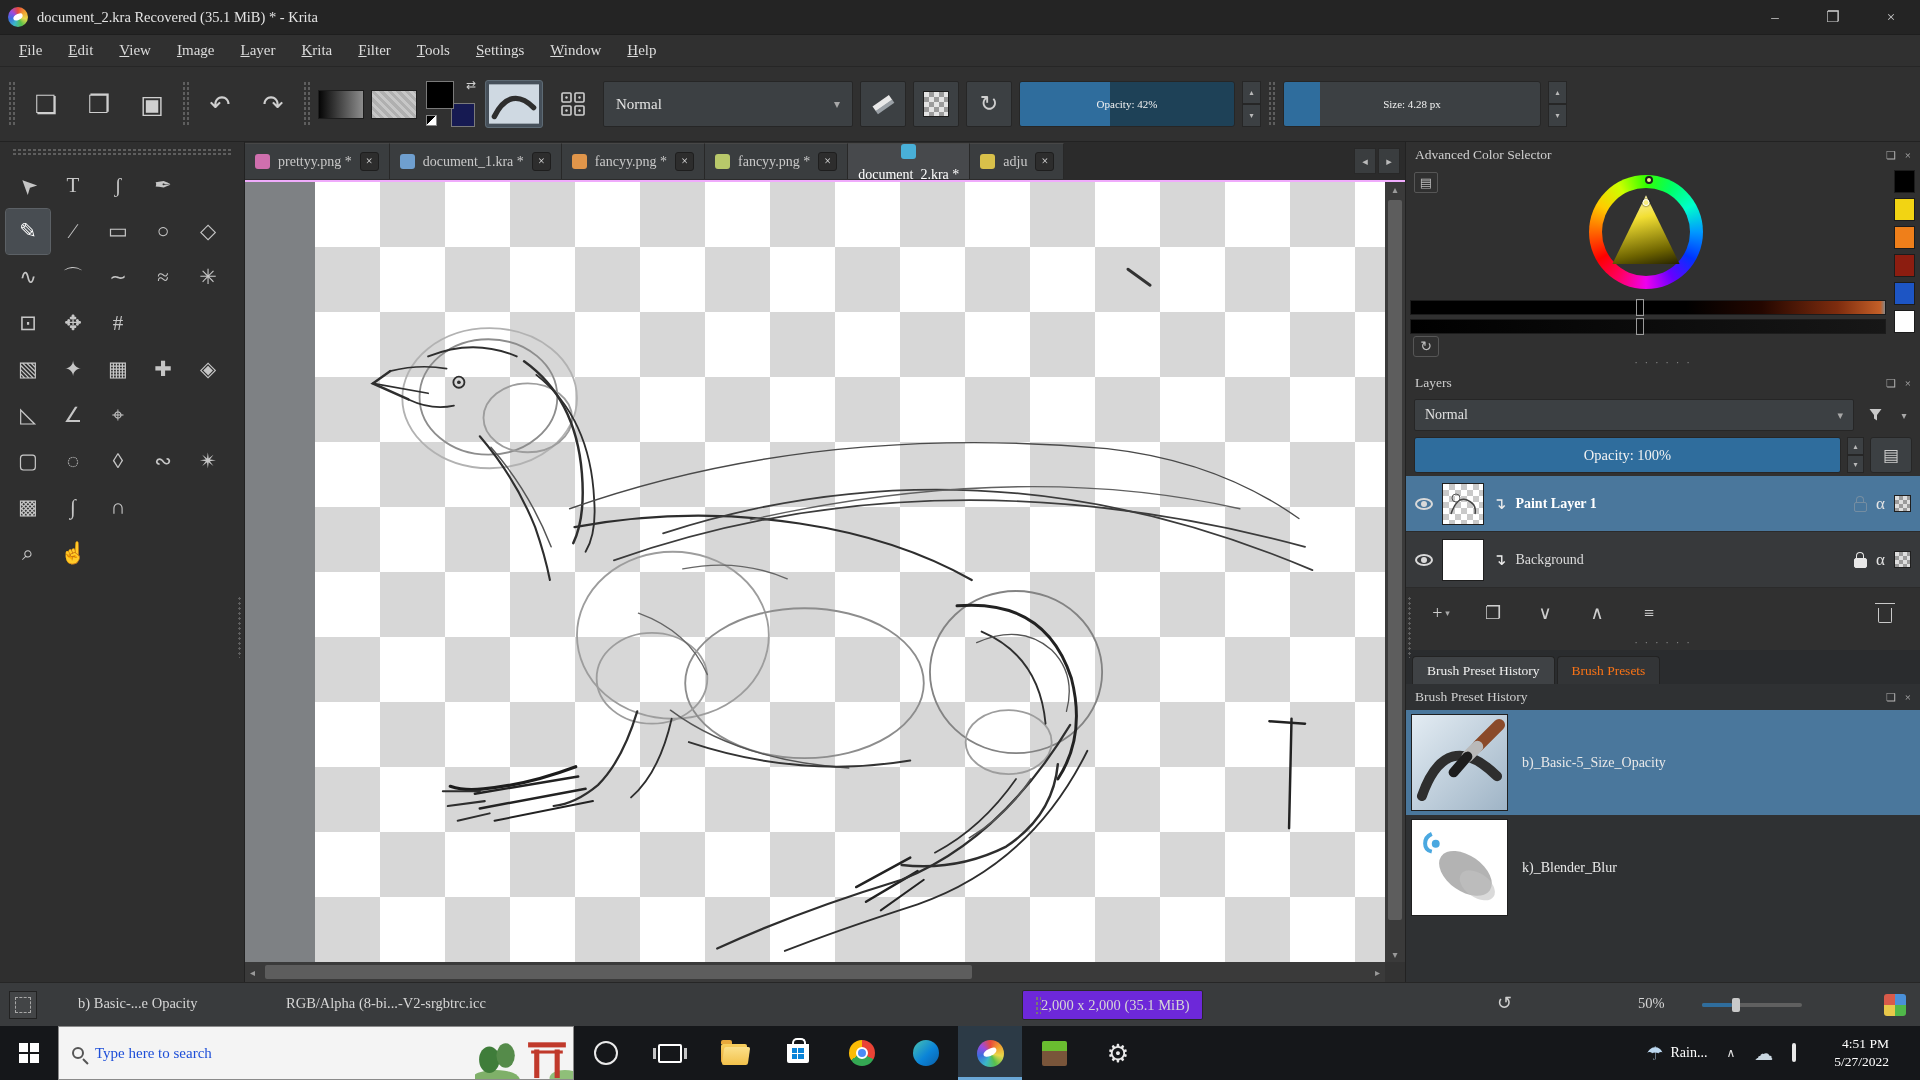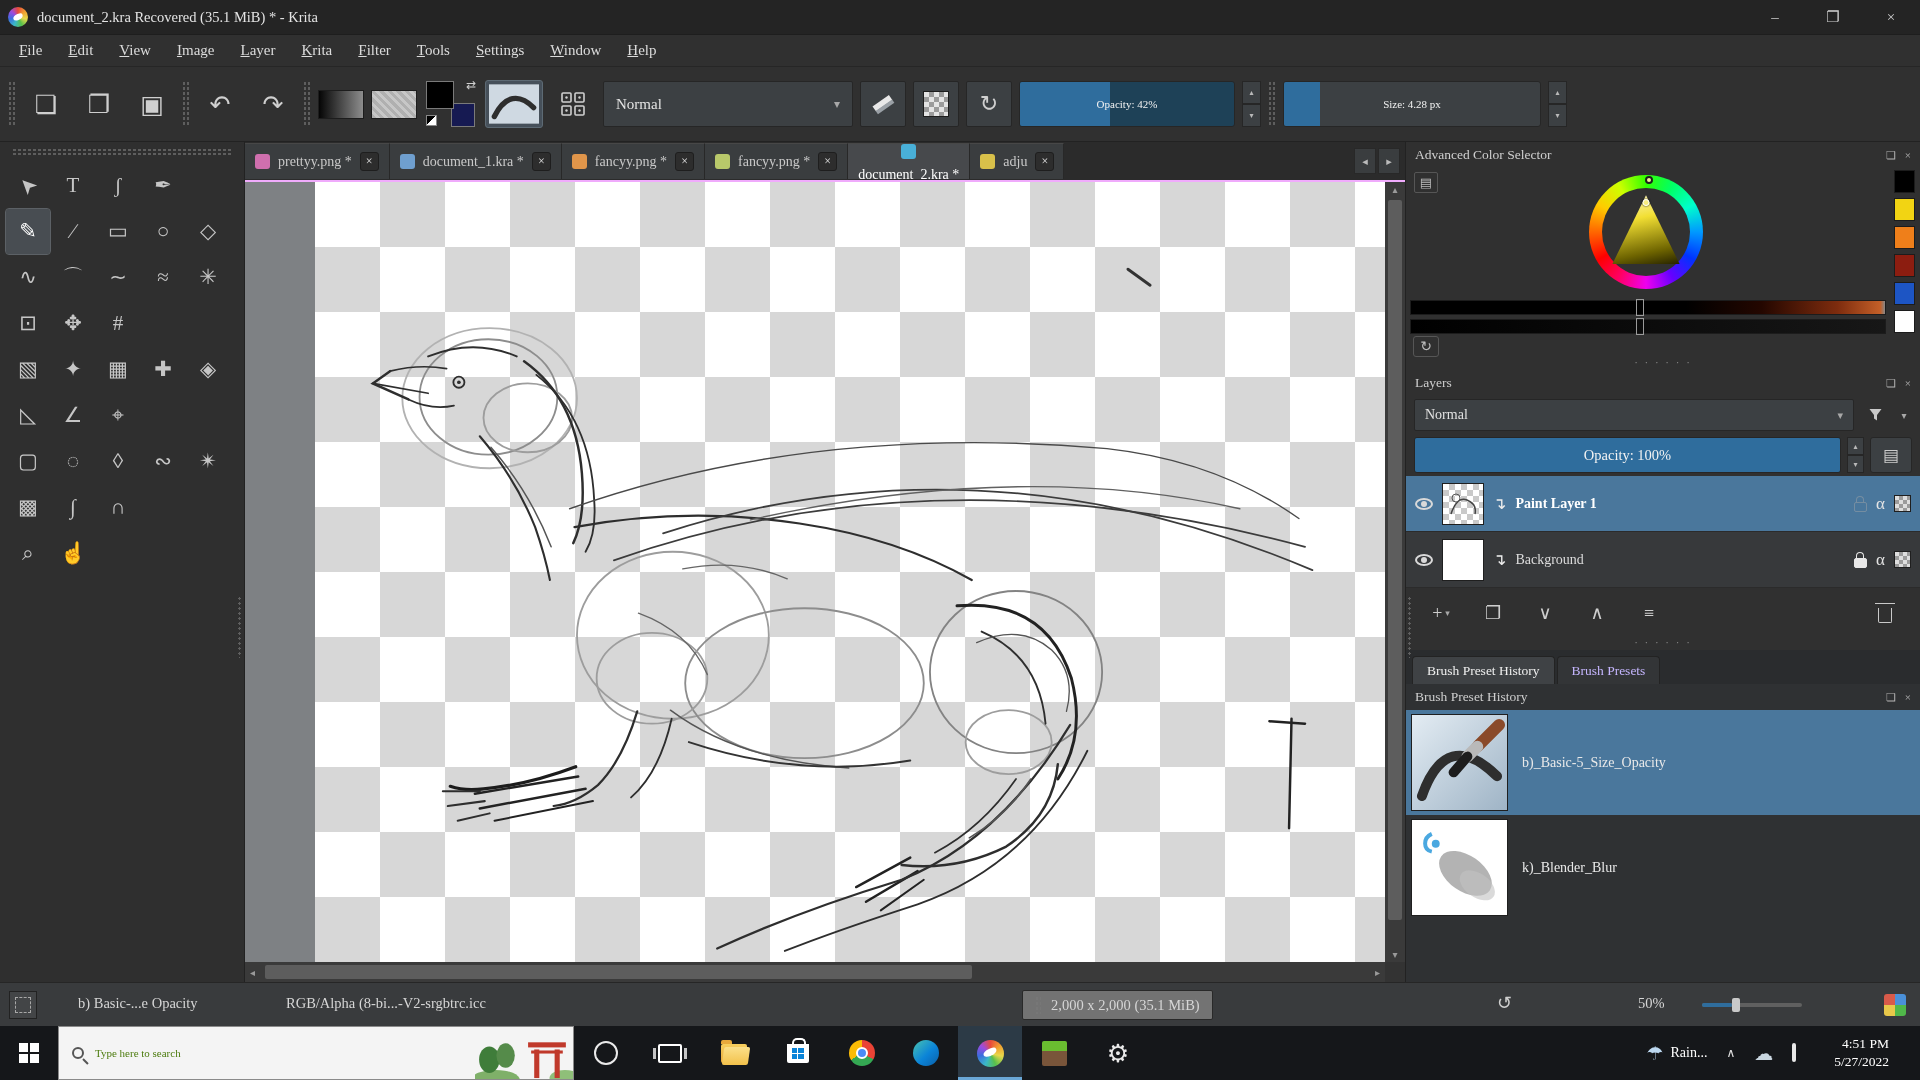--- a/index.html
+++ b/index.html
@@ -167,57 +167,57 @@
     background: repeating-conic-gradient(#9b9b9b 0% 25%, #dedede 0% 50%); background-size: 8px 8px; }
   .layer-buttons { display: flex; align-items: center; gap: 6px; padding: 7px 12px; flex: 0 0 auto; }
   .lb { width: 46px; height: 36px; display: flex; align-items: center; justify-content: center; color: #cfcfcf; font-size: 18px; border-radius: 3px; }
   .lb .mini-caret { font-size: 9px; margin-left: 3px; color: #a8a8a8; }
   .trash-ic { width: 14px; height: 15px; border: 1.6px solid #c9c9c9; border-top: none; border-radius: 0 0 2px 2px; position: relative; margin-top: 4px; }
   .trash-ic::before { content:''; position: absolute; top: -5px; left: -4px; right: -4px; height: 1.6px; background: #c9c9c9; }
   .lb.trash { margin-left: auto; }
 
   
   .dock-tabs { height: 34px; background: #2a2c2e; display: flex; align-items: flex-end; gap: 2px; padding: 0 6px; flex: 0 0 auto; }
-  .dock-tab { padding: 6px 14px 5px; font-size: 13.5px; background: #333537; color: #c4b5fd;
+  .dock-tab { padding: 6px 14px 5px; font-size: 13.5px; background: #333537; color: #f97316;
     border: 1px solid #232323; border-bottom: none; border-radius: 4px 4px 0 0; }
   .dock-tab.active { background: #3f4245; color: #efefef; }
   .brush-section { flex: 1; min-height: 0; background: #2f3133; display: flex; flex-direction: column; }
   .brush-row { height: 105px; display: flex; align-items: center; gap: 14px; padding: 0 5px; background: #2f3133; flex: 0 0 auto; }
   .brush-row.selected { background: #4a779c; }
   .brush-thumb { width: 97px; height: 97px; border: 1px solid #1f1f1f; flex: 0 0 auto; background: #fff; }
   .brush-thumb svg { width: 100%; height: 100%; display: block; }
   .brush-label { font-size: 14px; color: #e9e9e9; }
 
   
   .statusbar { height: 44px; background: #393b3d; border-top: 1px solid #262626; position: relative; flex: 0 0 auto; font-size: 14.5px; color: #d6d6d6; }
   .sb-sel-icon { position: absolute; left: 9px; top: 8px; width: 28px; height: 28px; background: #434547; border: 1px solid #222; }
   .sb-sel-icon::after { content:''; position: absolute; inset: 5px; border: 1.4px dashed #a8a8a8; }
   .sb-brush { position: absolute; left: 78px; top: 12px; }
   .sb-profile { position: absolute; left: 286px; top: 12px; }
-  .sb-doc { position: absolute; left: 1022px; top: 7px; height: 30px; background: #737373; border: 1px solid #292929; border-radius: 2px;
-    display: flex; align-items: center; gap: 10px; padding: 0 12px; }
+  .sb-doc { position: absolute; left: 1022px; top: 7px; height: 30px; background: #6d28d9; border: 1px solid #292929; border-radius: 2px;
+    display: flex; align-items: center; padding: 0 12px; }
   .sb-doc-grip { width: 6px; height: 18px; background-image: radial-gradient(#777 1.1px, transparent 1.3px); background-size: 4px 5px; }
   .sb-mem { position: absolute; left: 1497px; top: 9px; font-size: 18px; color: #cfcfcf; }
   .sb-zoom-label { position: absolute; left: 1638px; top: 12px; }
   .sb-zoom-slider { position: absolute; left: 1702px; top: 20px; width: 100px; height: 4px; background: #606060; border-radius: 2px; }
   .sb-zoom-slider::before { content:''; position: absolute; left: 0; width: 30%; top: 0; bottom: 0; background: #2f6d9d; border-radius: 2px; }
   .sb-zoom-slider::after { content:''; position: absolute; left: 30%; top: -5px; width: 8px; height: 14px; background: #c9c9c9; border-radius: 2px; }
   .sb-color-icon { position: absolute; left: 1884px; top: 11px; width: 22px; height: 22px; border-radius: 3px;
     background: conic-gradient(#4a90d9 0 25%, #50b84a 0 50%, #e8c84a 0 75%, #d85a4a 0 100%); }
 
   
   .taskbar { height: 54px; background: #15171a; display: flex; align-items: stretch; flex: 0 0 auto; }
   .tb-start { width: 58px; display: flex; align-items: center; justify-content: center; }
   .win-logo { width: 20px; height: 20px; background-color: #fff;
     background-image: linear-gradient(transparent 0 9px, #15171a 9px 11px, transparent 11px),
                       linear-gradient(90deg, transparent 0 9px, #15171a 9px 11px, transparent 11px); }
   .tb-search { width: 516px; background: #f4f4f4; border: 1px solid #8a8a8a; display: flex; align-items: center; gap: 11px; padding: 0 13px; position: relative; overflow: hidden; }
   .search-mag { width: 12px; height: 12px; border: 2px solid #555; border-radius: 50%; position: relative; flex: 0 0 auto; }
   .search-mag::after { content:''; position: absolute; left: 9px; top: 9px; width: 7px; height: 2px; background: #555; transform: rotate(45deg); transform-origin: left center; }
-  .search-text { color: #4d7c0f; font-size: 11px; }
+  .search-text { color: #1d4ed8; font-size: 15px; }
   .search-art { position: absolute; right: 0; top: 0; bottom: 0; width: 98px; }
   .tb-app { width: 64px; display: flex; align-items: center; justify-content: center; }
   .tb-app.active { background: #2c3a46; box-shadow: inset 0 -3px 0 #6aa8d8; }
   .icon-cortana { width: 24px; height: 24px; border: 2px solid #eaeaea; border-radius: 50%; }
   .icon-taskview { width: 24px; height: 19px; border: 2px solid #fff; border-radius: 2px; position: relative; }
   .icon-taskview::before, .icon-taskview::after { content:''; position: absolute; top: 2px; bottom: 2px; width: 3px; background: rgba(255,255,255,.75); }
   .icon-taskview::before { left: -7px; } .icon-taskview::after { right: -7px; }
   .icon-folder { width: 26px; height: 19px; background: linear-gradient(#f7cf5e, #e8a93c); border-radius: 2px; position: relative; }
   .icon-folder::before { content:''; position: absolute; left: 0; top: -4px; width: 11px; height: 4px; background: #e8a93c; border-radius: 2px 2px 0 0; }
   .icon-folder::after { content:''; position: absolute; left: 2px; top: 3px; right: -2px; bottom: -2px; background: linear-gradient(#fbe08a, #f2c14b); border-radius: 2px; transform: skewX(-8deg); }

